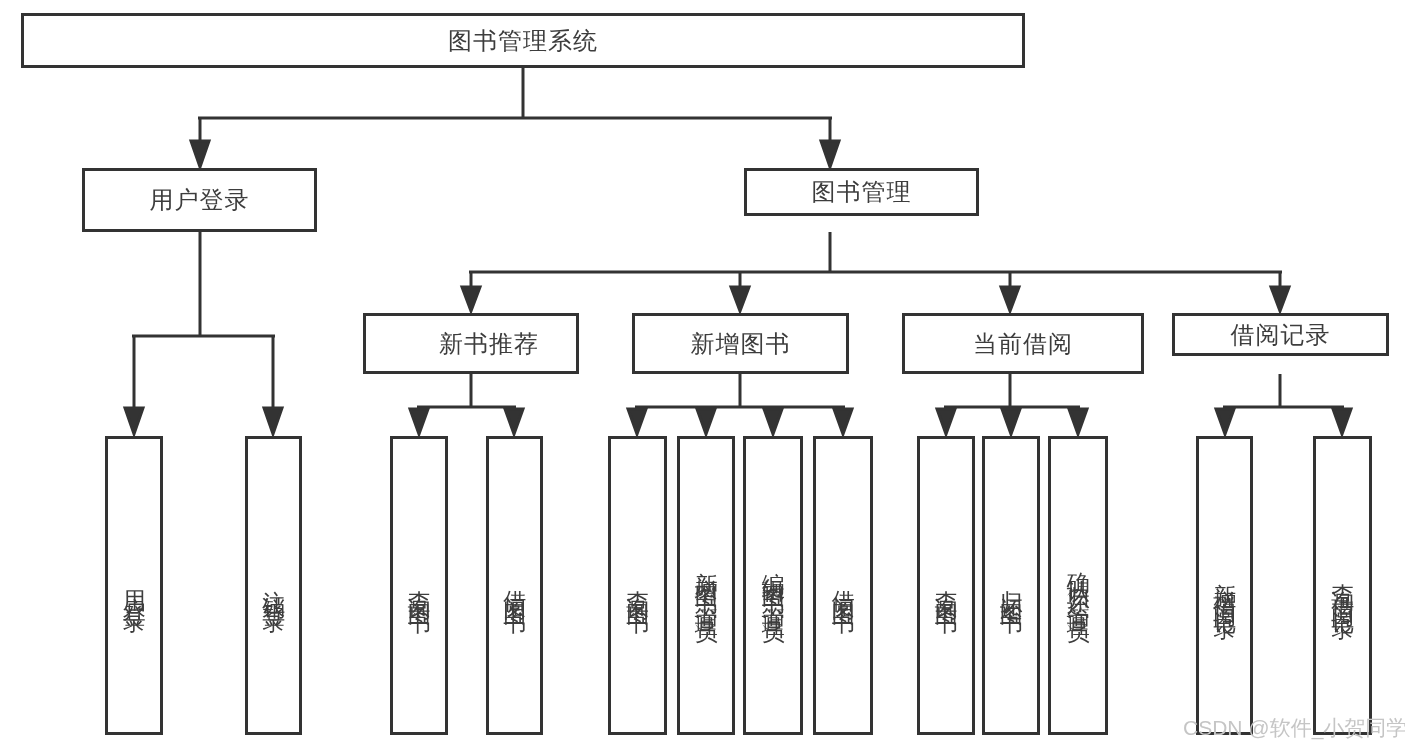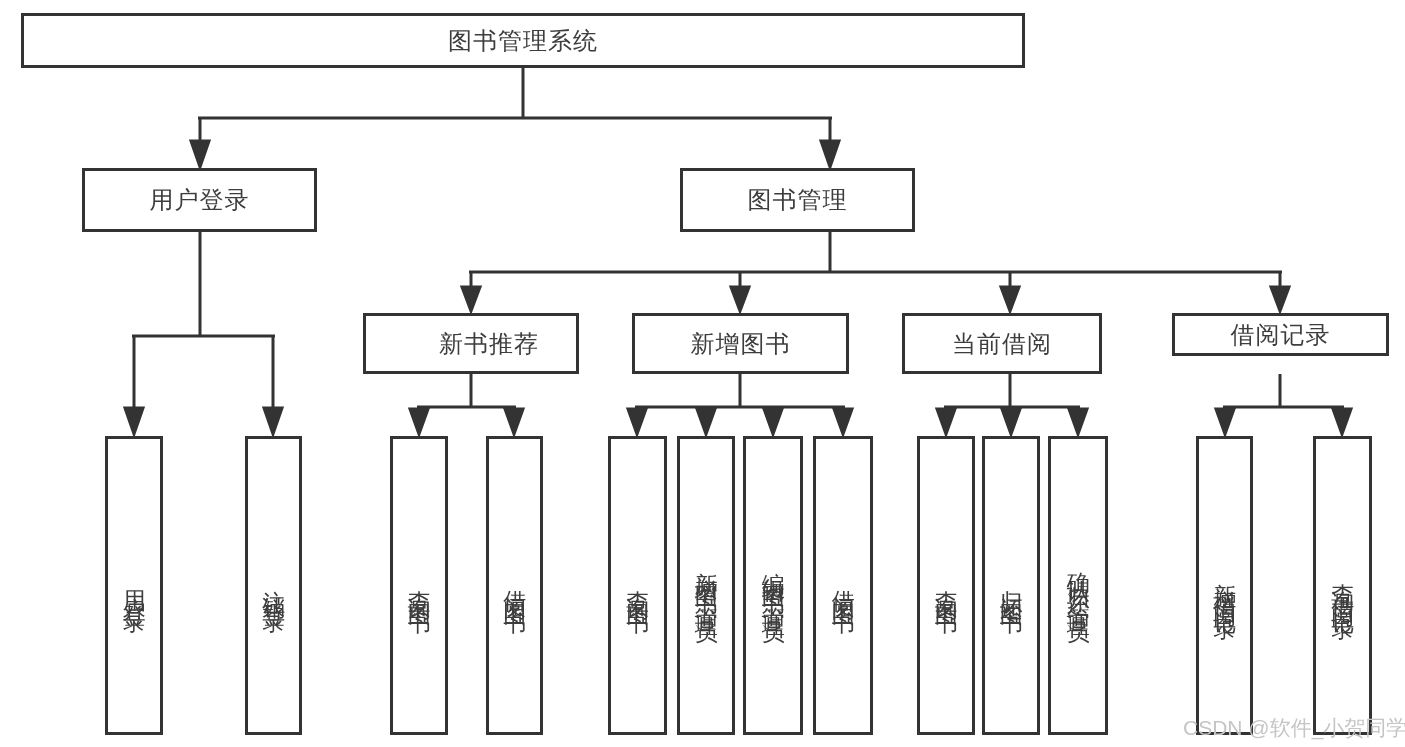--- a/index.html
+++ b/index.html
@@ -109,31 +109,31 @@
     <polygon points="1333,409 1351,409 1342,434"></polygon>
   </svg>
 
   <div class="box" style="left:21px; top:13px; width:1004px; height:55px;">
     <span class="h-label">图书管理系统</span>
   </div>
 
   <div class="box" style="left:82px; top:168px; width:235px; height:64px;">
     <span class="h-label">用户登录</span>
   </div>
-  <div class="box" style="left:680px; top:168px; width:235px; height:64px;">
+  <div class="box" style="left:744px; top:168px; width:235px; height:48px;">
     <span class="h-label">图书管理</span>
   </div>
 
   <div class="box" style="left:363px; top:313px; width:216px; height:61px;padding-left:36px;">
     <span class="h-label">新书推荐</span>
   </div>
   <div class="box" style="left:632px; top:313px; width:217px; height:61px;">
     <span class="h-label">新增图书</span>
   </div>
-  <div class="box" style="left:902px; top:313px; width:200px; height:61px;">
+  <div class="box" style="left:902px; top:313px; width:242px; height:61px;">
     <span class="h-label">当前借阅</span>
   </div>
   <div class="box" style="left:1172px; top:313px; width:217px; height:43px;">
     <span class="h-label">借阅记录</span>
   </div>
 
   <div class="box" style="left:105px; top:436px; width:58px; height:299px;">
     <span class="v-label">用户登录</span>
   </div>
   <div class="box" style="left:245px; top:436px; width:57px; height:299px;">

